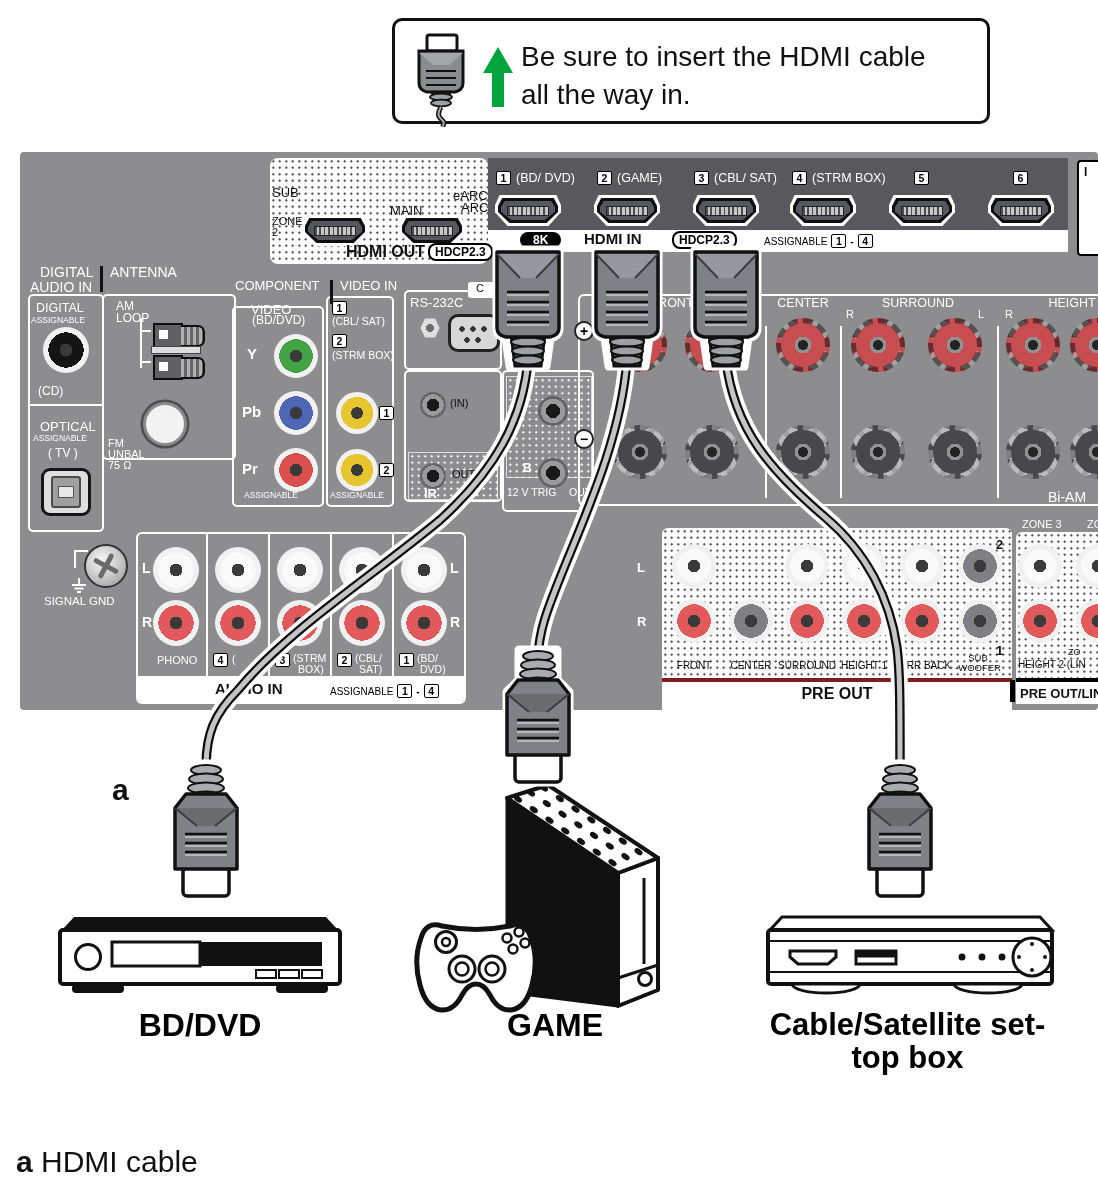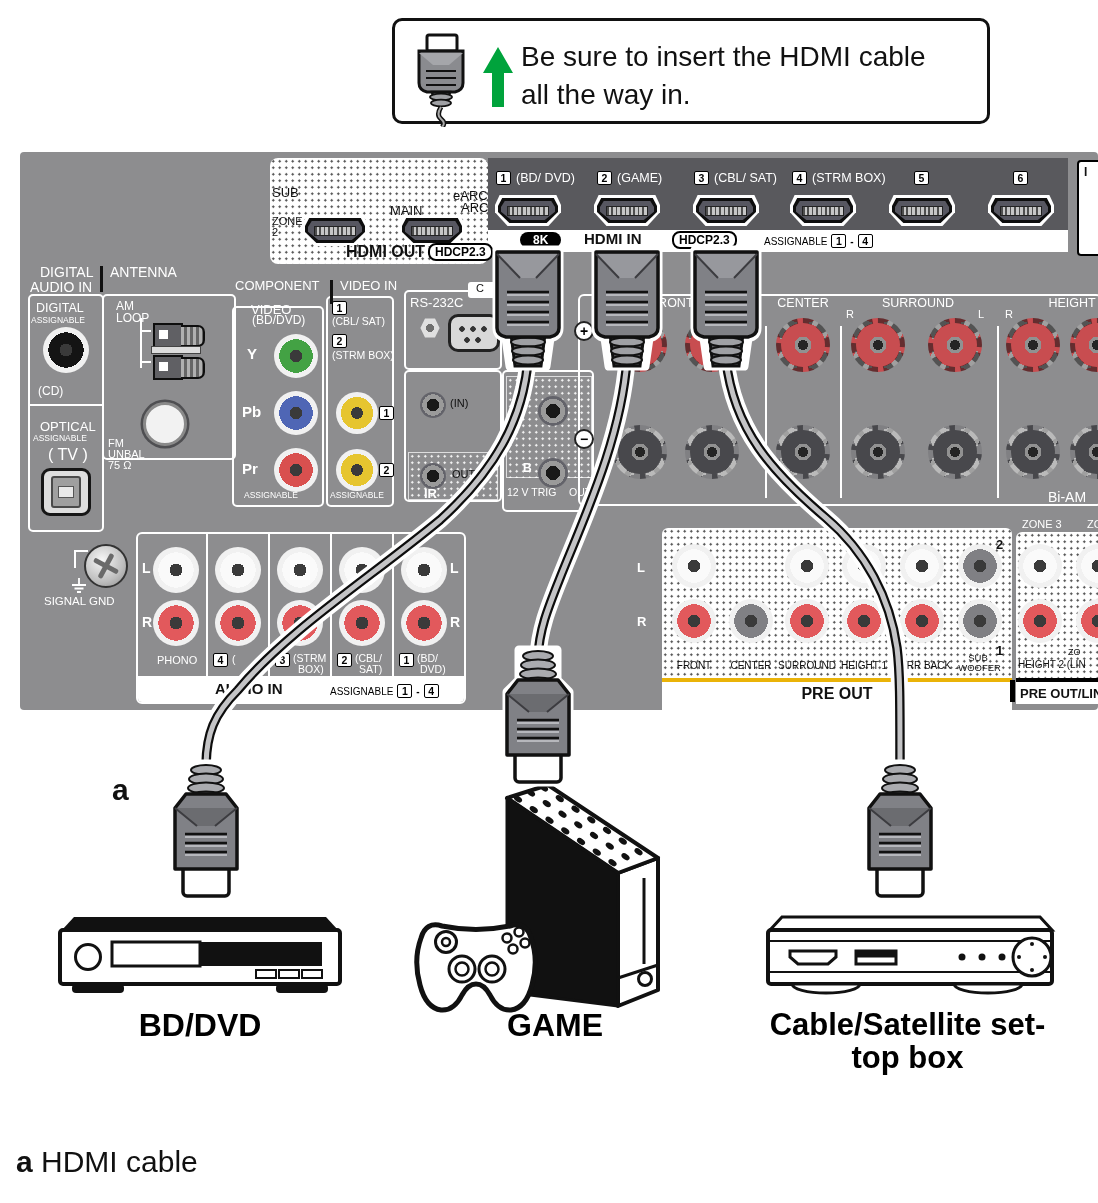--- a/index.html
+++ b/index.html
@@ -194,21 +194,21 @@
   <div class="t w" style="left:110px;top:265px;font-size:14px;z-index:3">ANTENNA</div>
 
   <div class="box" style="left:28px;top:294px;width:76px;height:238px;z-index:2"></div>
   <div class="t w" style="left:36px;top:302px;font-size:12.5px;z-index:3">DIGITAL</div>
   <div class="t w" style="left:31px;top:316px;font-size:8.5px;z-index:3">ASSIGNABLE</div>
   <div class="rca" style="left:66px;top:350px;width:46px;height:46px;--c:#141414;z-index:3"></div>
   <div class="t w" style="left:38px;top:385px;font-size:12px;z-index:3">(CD)</div>
   <div class="sep" style="left:30px;top:404px;width:72px;height:2px;z-index:3"></div>
   <div class="t w" style="left:40px;top:420px;font-size:13px;z-index:3">OPTICAL</div>
   <div class="t w" style="left:33px;top:434px;font-size:8.5px;z-index:3">ASSIGNABLE</div>
-  <div class="t w" style="left:48px;top:447px;font-size:16px;z-index:3">( TV )</div>
+  <div class="t w" style="left:48px;top:447px;font-size:12px;z-index:3">( TV )</div>
   <div class="opt" style="left:66px;top:492px;z-index:3"></div>
 
   <div class="box" style="left:102px;top:294px;width:134px;height:166px;z-index:2"></div>
   <div class="t w" style="left:116px;top:300px;font-size:12px;z-index:3">AM</div>
   <div class="t w" style="left:116px;top:312px;font-size:12px;z-index:3">LOOP</div>
   <div class="sep" style="left:140px;top:318px;width:2px;height:50px;z-index:3"></div>
   <div class="sep" style="left:142px;top:330px;width:9px;height:2px;z-index:3"></div>
   <div class="sep" style="left:142px;top:361px;width:9px;height:2px;z-index:3"></div>
   <div class="clipbox" style="left:153px;top:323px;width:26px;height:21px;z-index:3">
       <i></i>
@@ -364,21 +364,21 @@
   <div class="rca" style="left:980px;top:621px;width:44px;height:44px;--c:#808084;z-index:3"></div>
   <div class="t k b" style="left:996px;top:538px;font-size:13px;z-index:3">2</div>
   <div class="t k b" style="left:996px;top:644px;font-size:13px;z-index:3">1</div>
   <div class="t k" style="left:694px;top:661px;font-size:10px;transform:translateX(-50%);z-index:3">FRONT</div>
   <div class="t k" style="left:751px;top:661px;font-size:10px;transform:translateX(-50%);z-index:3">CENTER</div>
   <div class="t k" style="left:807px;top:661px;font-size:10px;transform:translateX(-50%);z-index:3">SURROUND</div>
   <div class="t k" style="left:864px;top:661px;font-size:10px;transform:translateX(-50%);z-index:3">HEIGHT 1</div>
   <div class="t k" style="left:922px;top:661px;font-size:10px;transform:translateX(-50%);z-index:3">SURR BACK</div>
   <div class="t k" style="left:978px;top:653px;font-size:9.5px;transform:translateX(-50%);z-index:3">SUB</div>
   <div class="t k" style="left:978px;top:663px;font-size:9.5px;transform:translateX(-50%);z-index:3">-WOOFER</div>
-  <div class="t k b" style="left:662px;top:678px;width:350px;height:34px;background:#fff;border-top:4px solid #eab308;text-align:center;
+  <div class="t k b" style="left:662px;top:678px;width:350px;height:34px;background:#fff;border-top:4px solid #7f1d1d;text-align:center;
        font-size:16px;line-height:24px;box-sizing:border-box;z-index:2">PRE OUT</div>
 
   <div class="t w" style="left:1022px;top:519px;font-size:11px;z-index:3">ZONE 3</div>
   <div class="t w" style="left:1087px;top:519px;font-size:11px;z-index:3">ZO</div>
   <div class="dots" style="position:absolute;left:1016px;top:532px;width:86px;height:146px;border-radius:6px 0 0 0;z-index:2"></div>
   <div class="rca" style="left:1040px;top:566px;width:44px;height:44px;--c:#fafafa;z-index:3"></div>
   <div class="rca" style="left:1098px;top:566px;width:44px;height:44px;--c:#fafafa;z-index:3"></div>
   <div class="rca" style="left:1040px;top:621px;width:44px;height:44px;--c:#e2595c;z-index:3"></div>
   <div class="rca" style="left:1098px;top:621px;width:44px;height:44px;--c:#e2595c;z-index:3"></div>
   <div class="t k" style="left:1068px;top:648px;font-size:9px;z-index:3">ZO</div>

